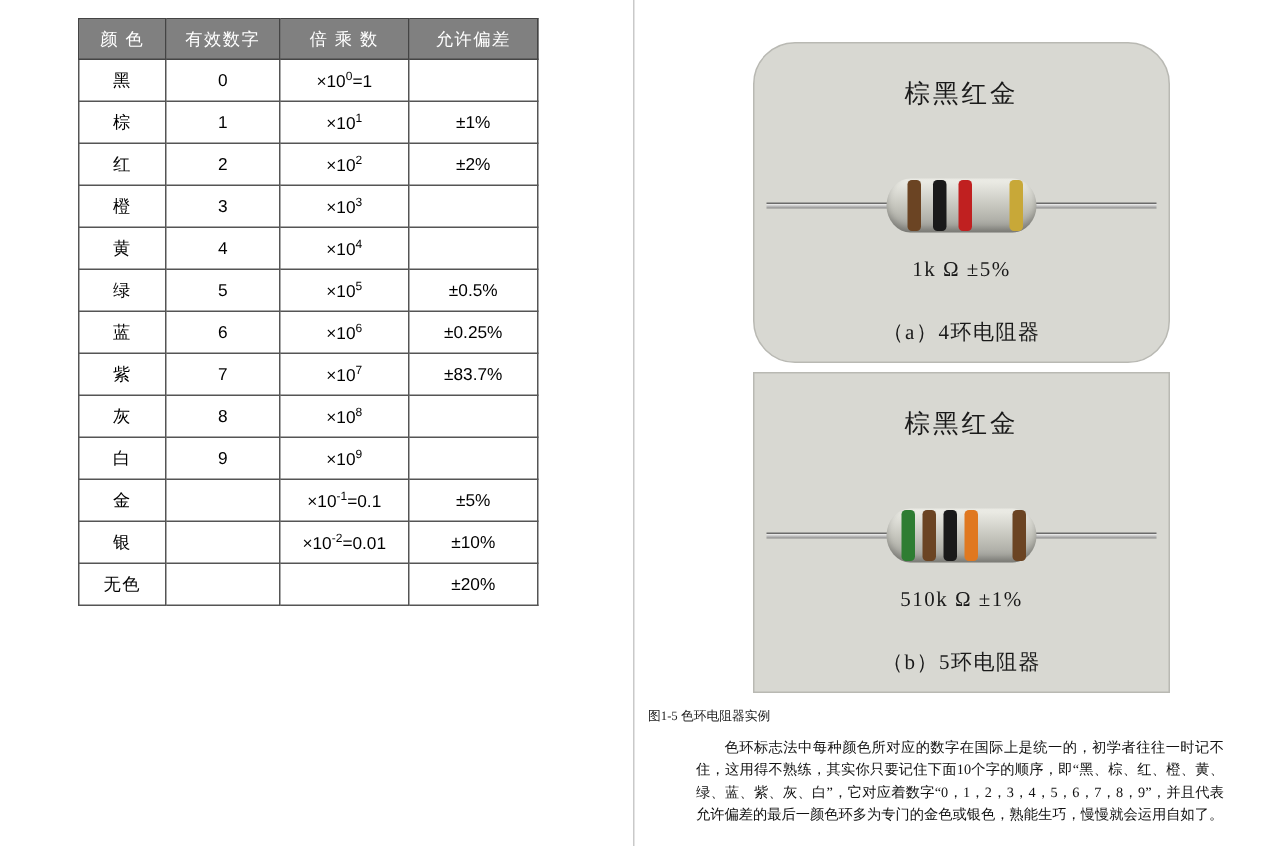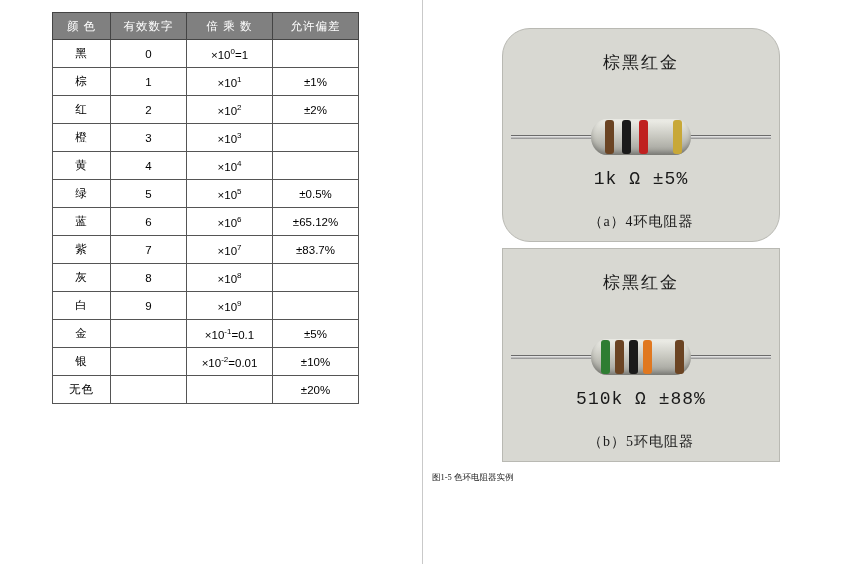--- a/index.html
+++ b/index.html
@@ -89,21 +89,21 @@
   .photo-label {
     position: absolute;
     left: 0;
     width: 100%;
     text-align: center;
     font-size: 16px;
     font-family: "Liberation Serif", serif;
     color: #1a1a1a;
   }
   .photo .bands-title { top: 22px; font-size: 17px; letter-spacing: 2px; }
-  .photo .value-text  { bottom: 52px; font-size: 18px; letter-spacing: 1px; font-family: Liberation Mono, monospace; }
+  .photo .value-text  { bottom: 52px; font-size: 14px; letter-spacing: 1px; }
   .photo .sub-caption { bottom: 10px; font-size: 14px; letter-spacing: 1px; margin-top: 20px; }
 
   
   .resistor-wrap {
     position: absolute;
     left: 0;
     top: 82px;
     width: 100%;
     height: 52px;
   }
@@ -211,21 +211,21 @@
           <tr>
             <td class="cell-color">绿</td>
             <td>5</td>
             <td>×10<sup>5</sup></td>
             <td>±0.5%</td>
           </tr>
           <tr>
             <td class="cell-color">蓝</td>
             <td>6</td>
             <td>×10<sup>6</sup></td>
-            <td>±65.12%</td>
+            <td>±0.25%</td>
           </tr>
           <tr>
             <td class="cell-color">紫</td>
             <td>7</td>
             <td>×10<sup>7</sup></td>
             <td>±83.7%</td>
           </tr>
           <tr>
             <td class="cell-color">灰</td>
             <td>8</td>
@@ -286,20 +286,21 @@
         <div class="lead left"></div>
         <div class="lead right"></div>
         <div class="body-res" id="body-b">
             <div class="band" style="background: rgb(46, 125, 50); left: 10%;"></div>
             <div class="band" style="background: rgb(107, 68, 35); left: 24%;"></div>
             <div class="band" style="background: rgb(26, 26, 26); left: 38%;"></div>
             <div class="band" style="background: rgb(224, 120, 32); left: 52%;"></div>
             <div class="band" style="background: rgb(107, 68, 35); left: 84%;"></div>
           </div>
       </div>
-      <div class="photo-label value-text">510k Ω ±88%</div>
+      <div class="photo-label value-text">510k Ω ±1%</div>
       <div class="photo-label sub-caption">（b）5环电阻器</div>
     </div>
 
     <div class="fig-caption">图1-5 色环电阻器实例</div>
 
+    <div class="body-para">色环标志法中每种颜色所对应的数字在国际上是统一的，初学者往往一时记不住，这用得不熟练，其实你只要记住下面10个字的顺序，即“黑、棕、红、橙、黄、绿、蓝、紫、灰、白”，它对应着数字“0，1，2，3，4，5，6，7，8，9”，并且代表允许偏差的最后一颜色环多为专门的金色或银色，熟能生巧，慢慢就会运用自如了。</div>
   </div>
 </div>
 
 </body></html>

